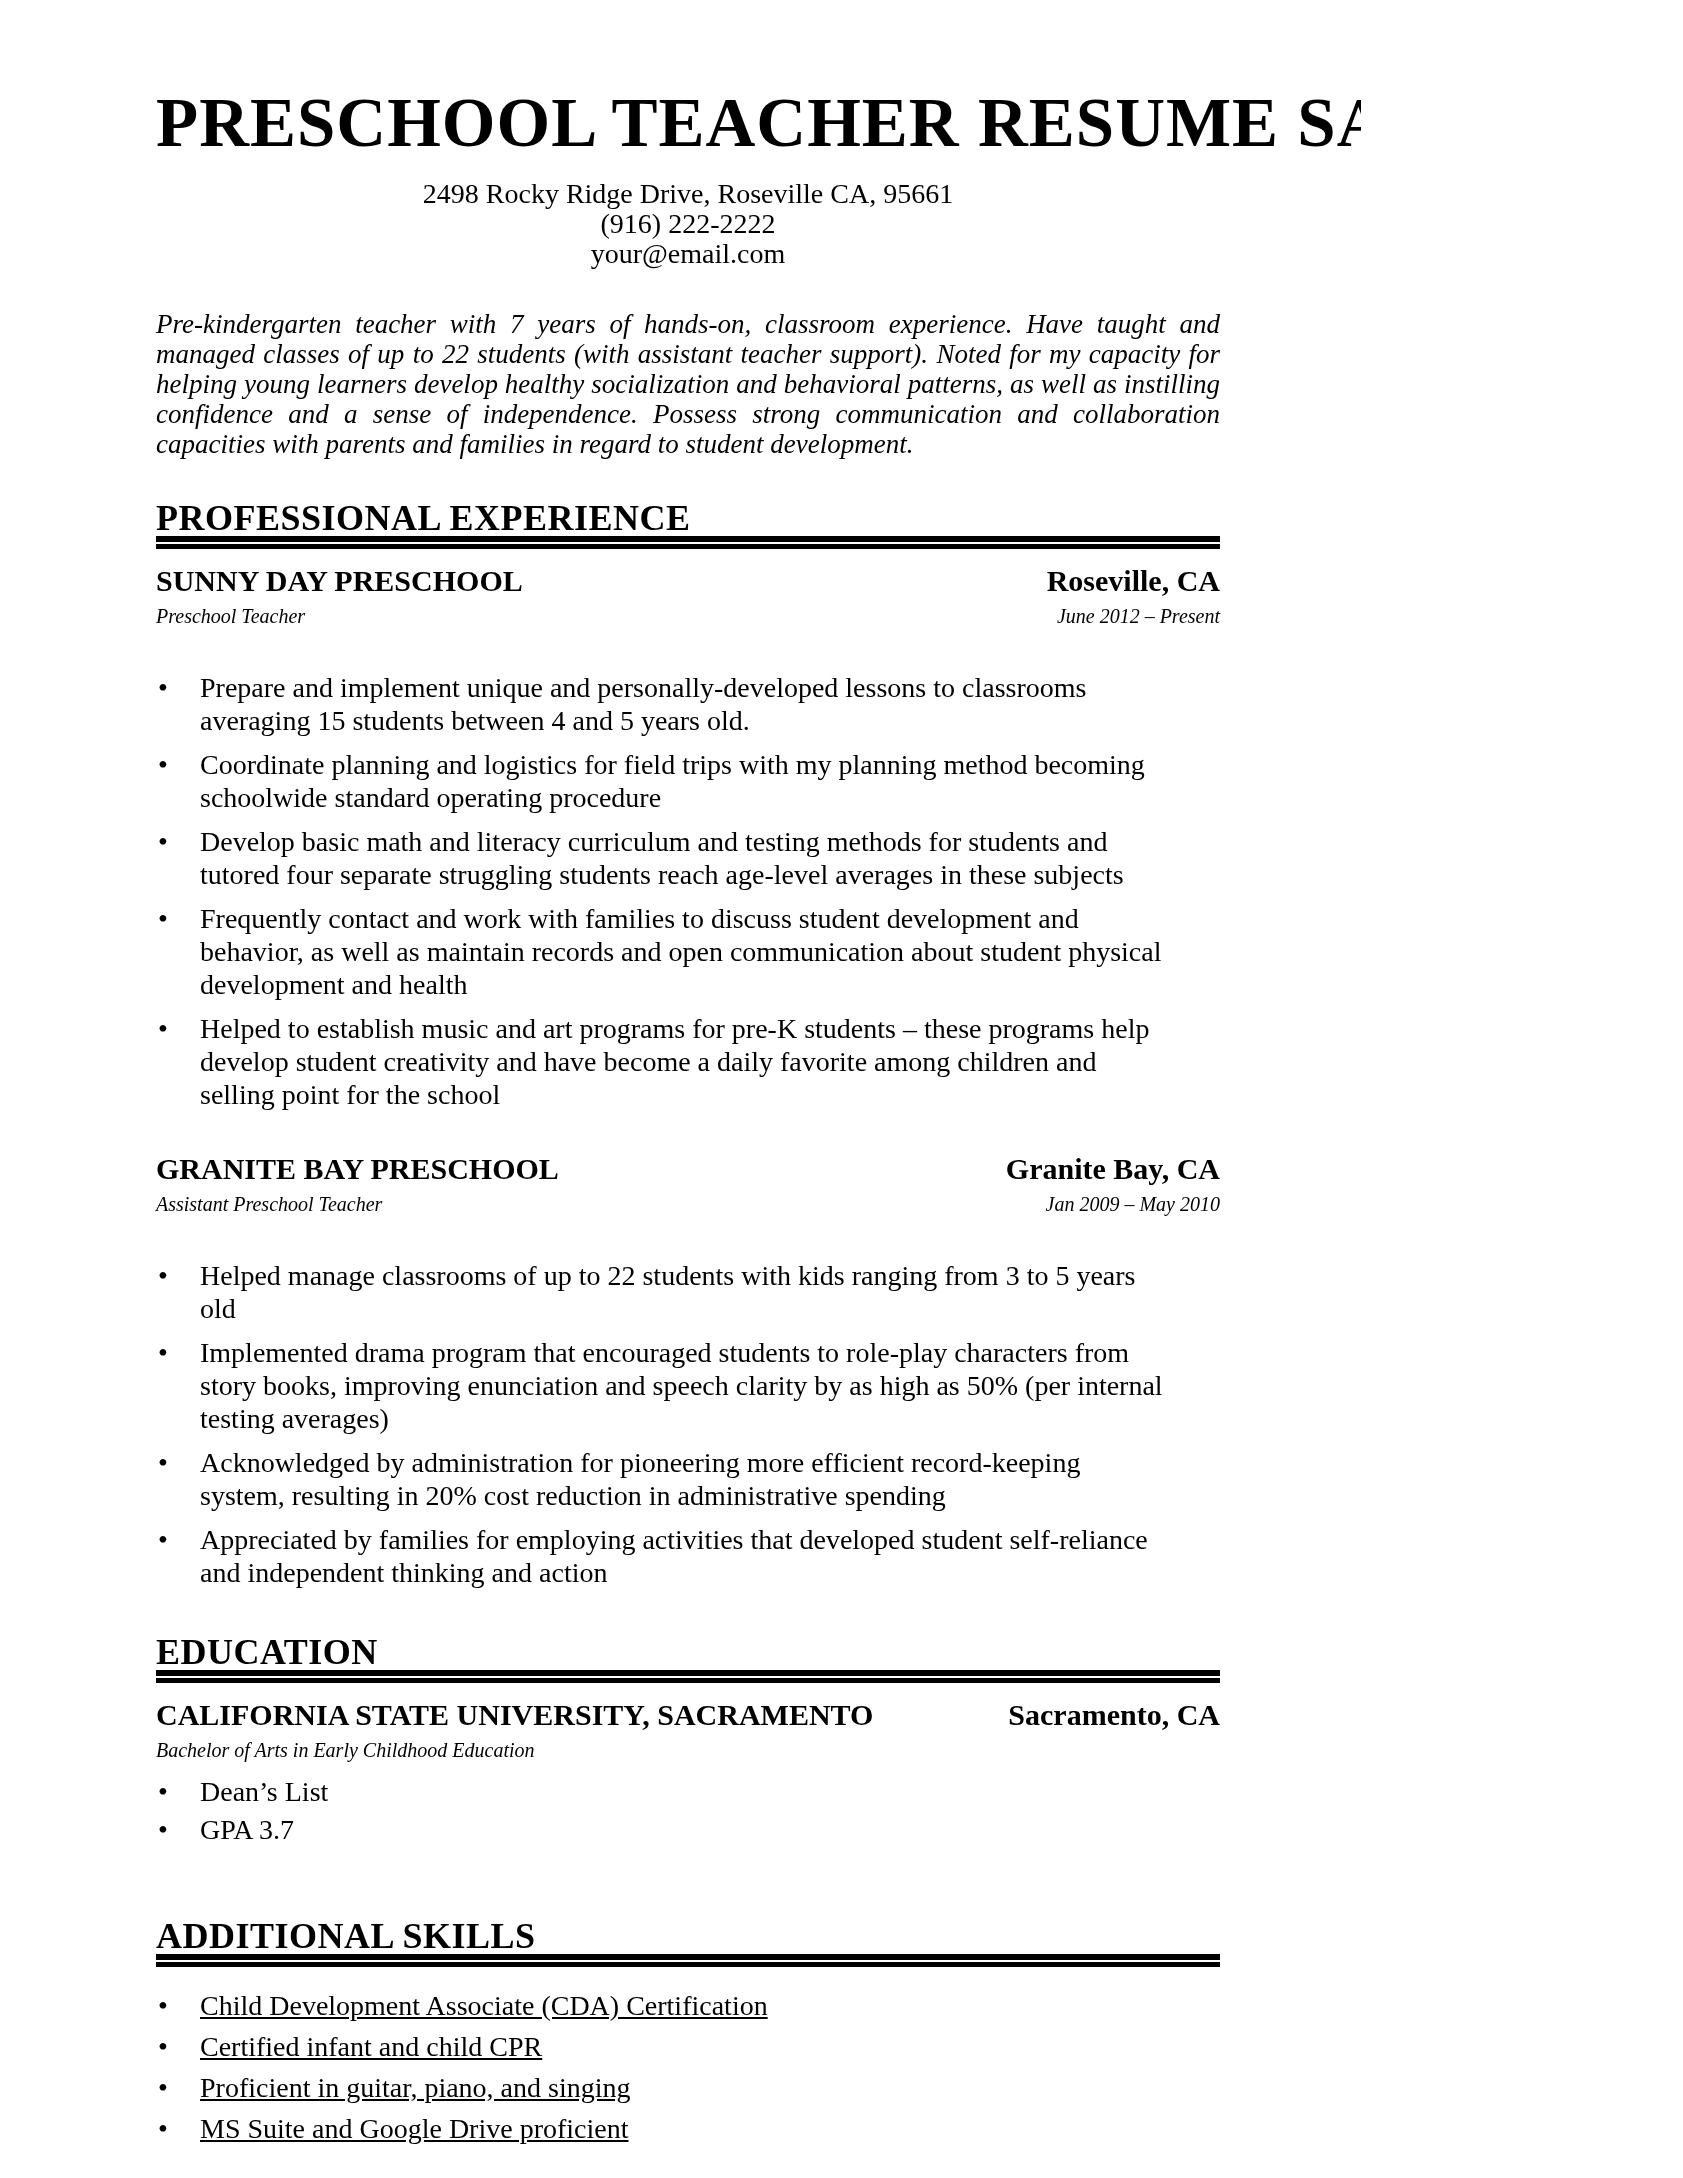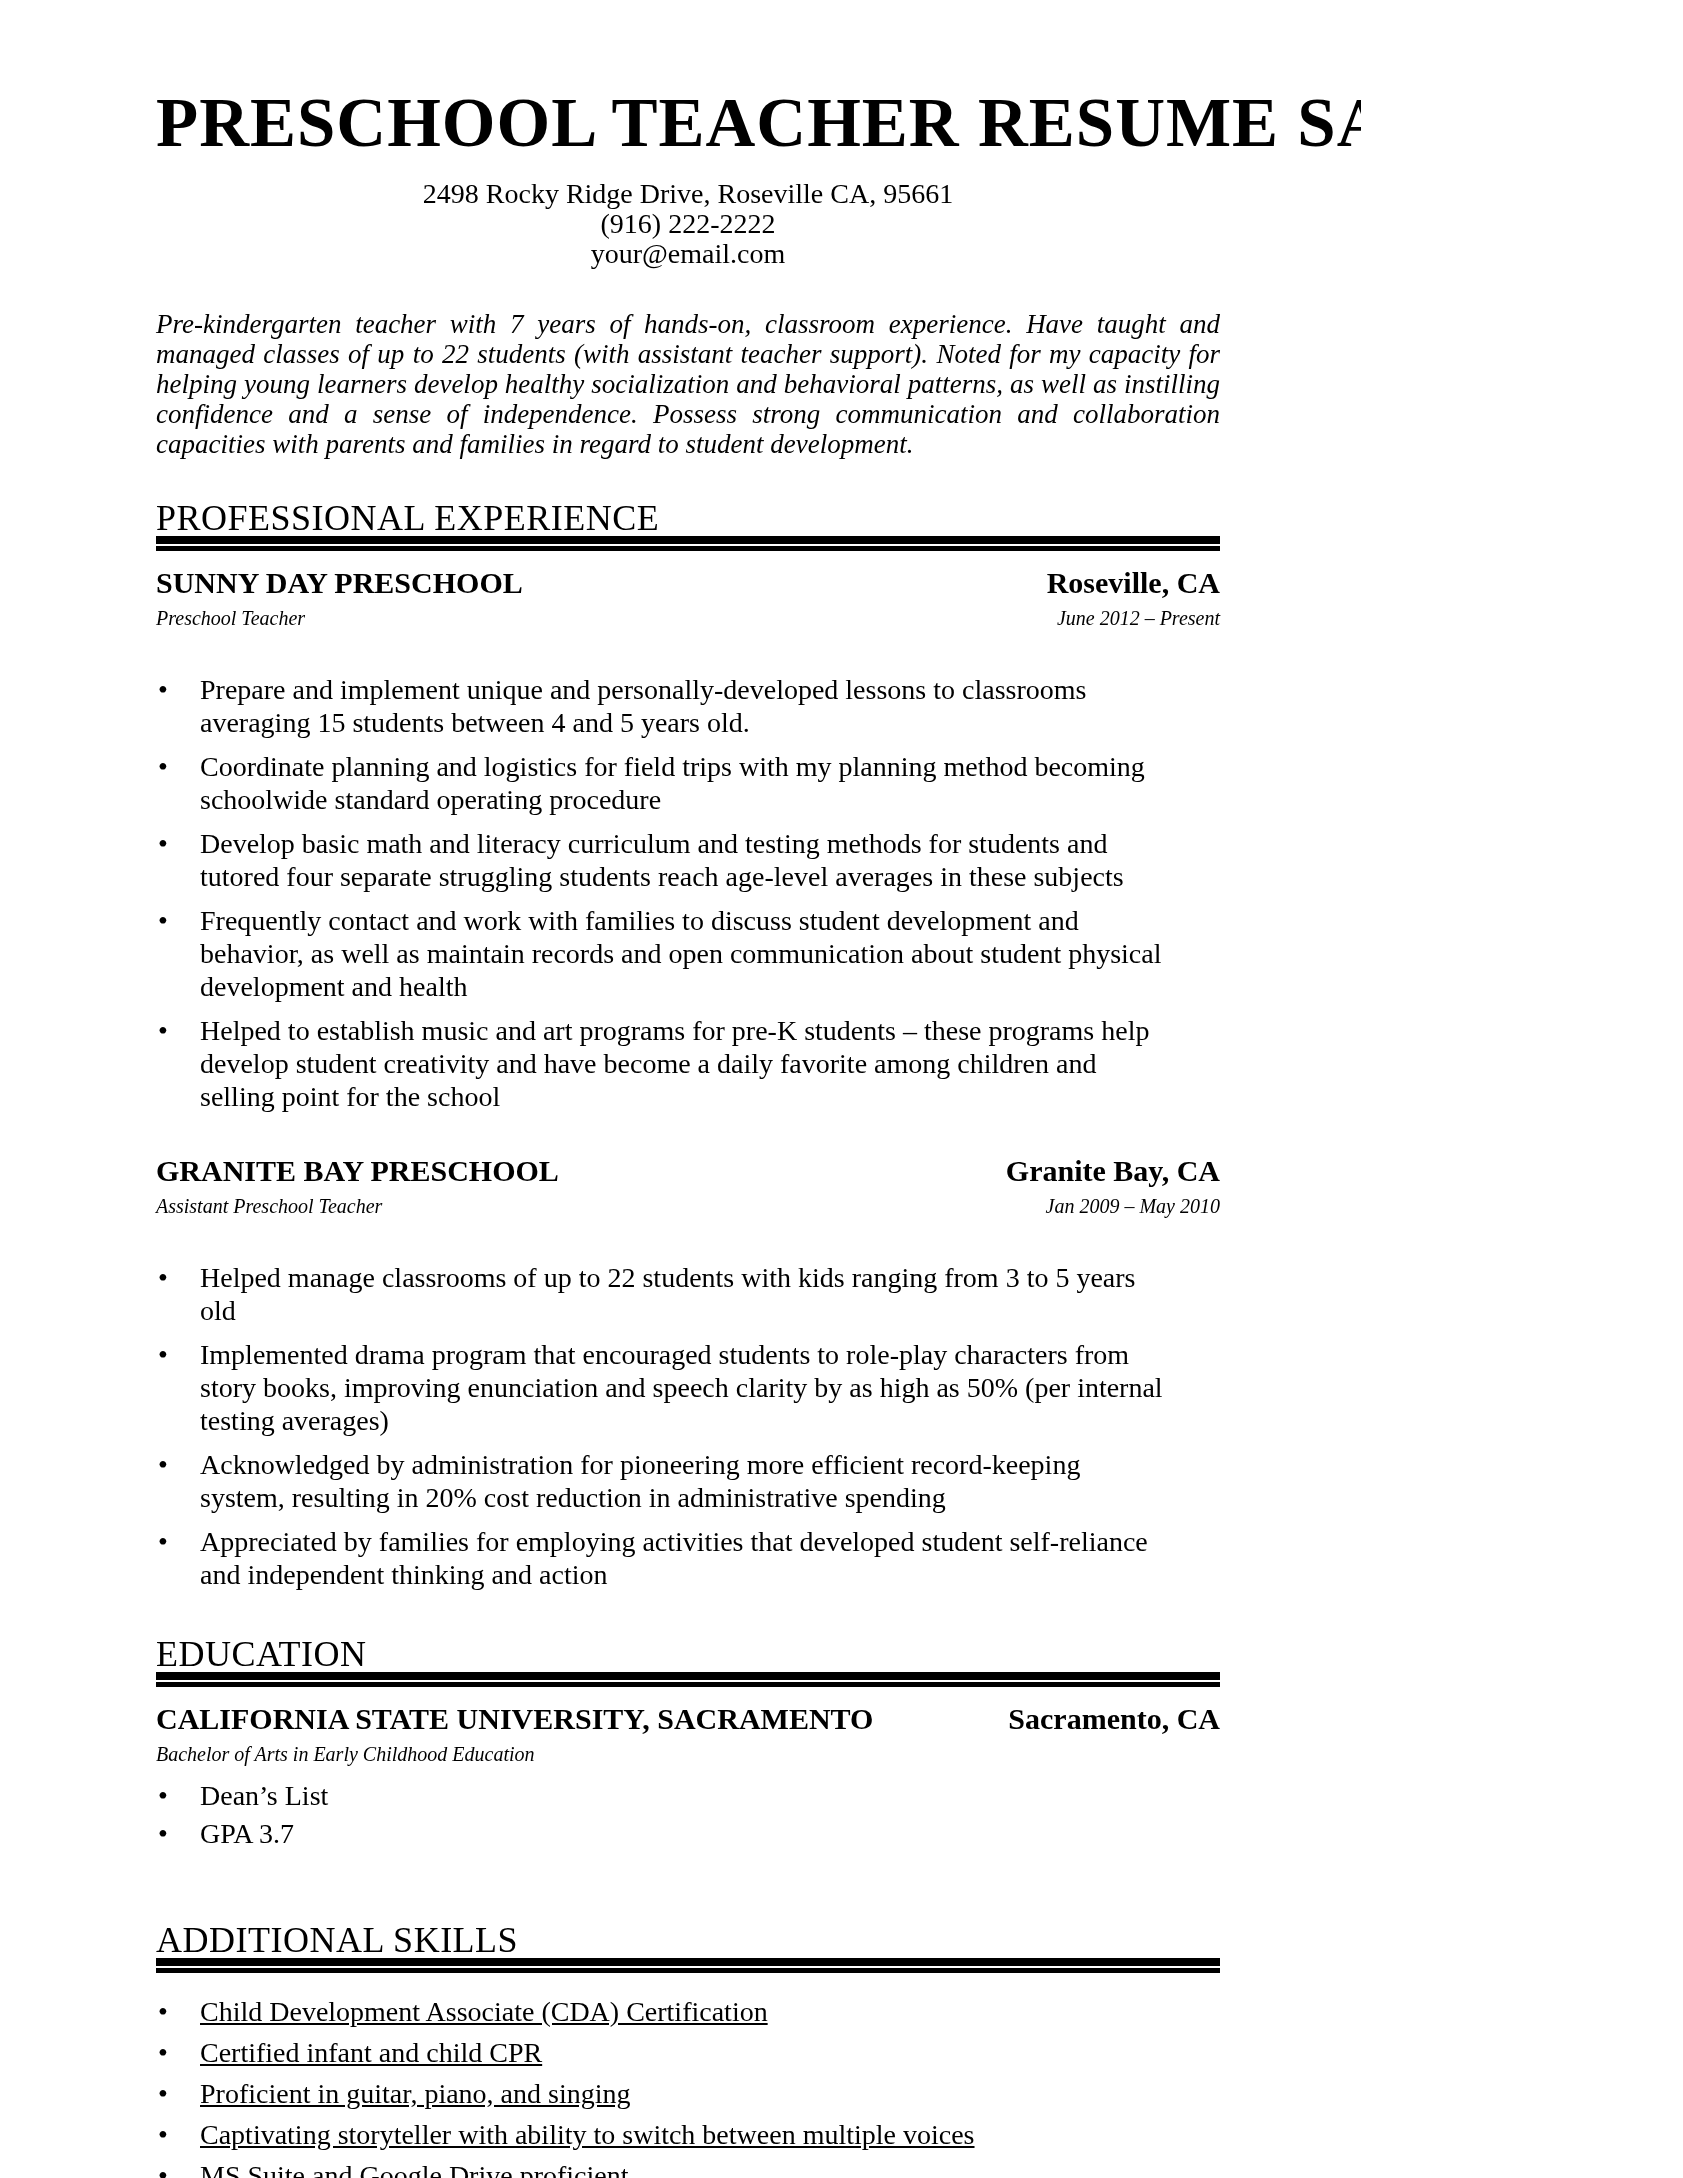--- a/index.html
+++ b/index.html
@@ -49,23 +49,23 @@
   }
 
   
   .section { margin-top: 42px; }
   .section.edu { margin-top: 46px; }
   .section.skills { margin-top: 73px; }
   .section-heading {
     margin: 0;
     font-size: 36px;
     line-height: 34px;
-    font-weight: normal;
+    font-weight: bold;
     letter-spacing: 0.5px;
-    border-bottom: 8px solid #000000;
+    border-bottom: 6px solid #000000;
     padding-bottom: 1px;
   }
   .section-bar {
     height: 5px;
     background: #000;
     margin-top: 2px;
   }
 
   
   .row-split {
@@ -185,19 +185,18 @@
   </div>
 
   <div class="section skills">
     <h2 class="section-heading">ADDITIONAL SKILLS</h2>
     <div class="section-bar"></div>
 
     <ul class="bullets skills-list">
       <li>Child Development Associate (CDA) Certification</li>
       <li>Certified infant and child CPR</li>
       <li>Proficient in guitar, piano, and singing</li>
-      <li>Captivating storyteller with ability to switch between multiple voices</li>
       <li>MS Suite and Google Drive proficient</li>
     </ul>
   </div>
 
 </div>
 
 
 </body></html>

